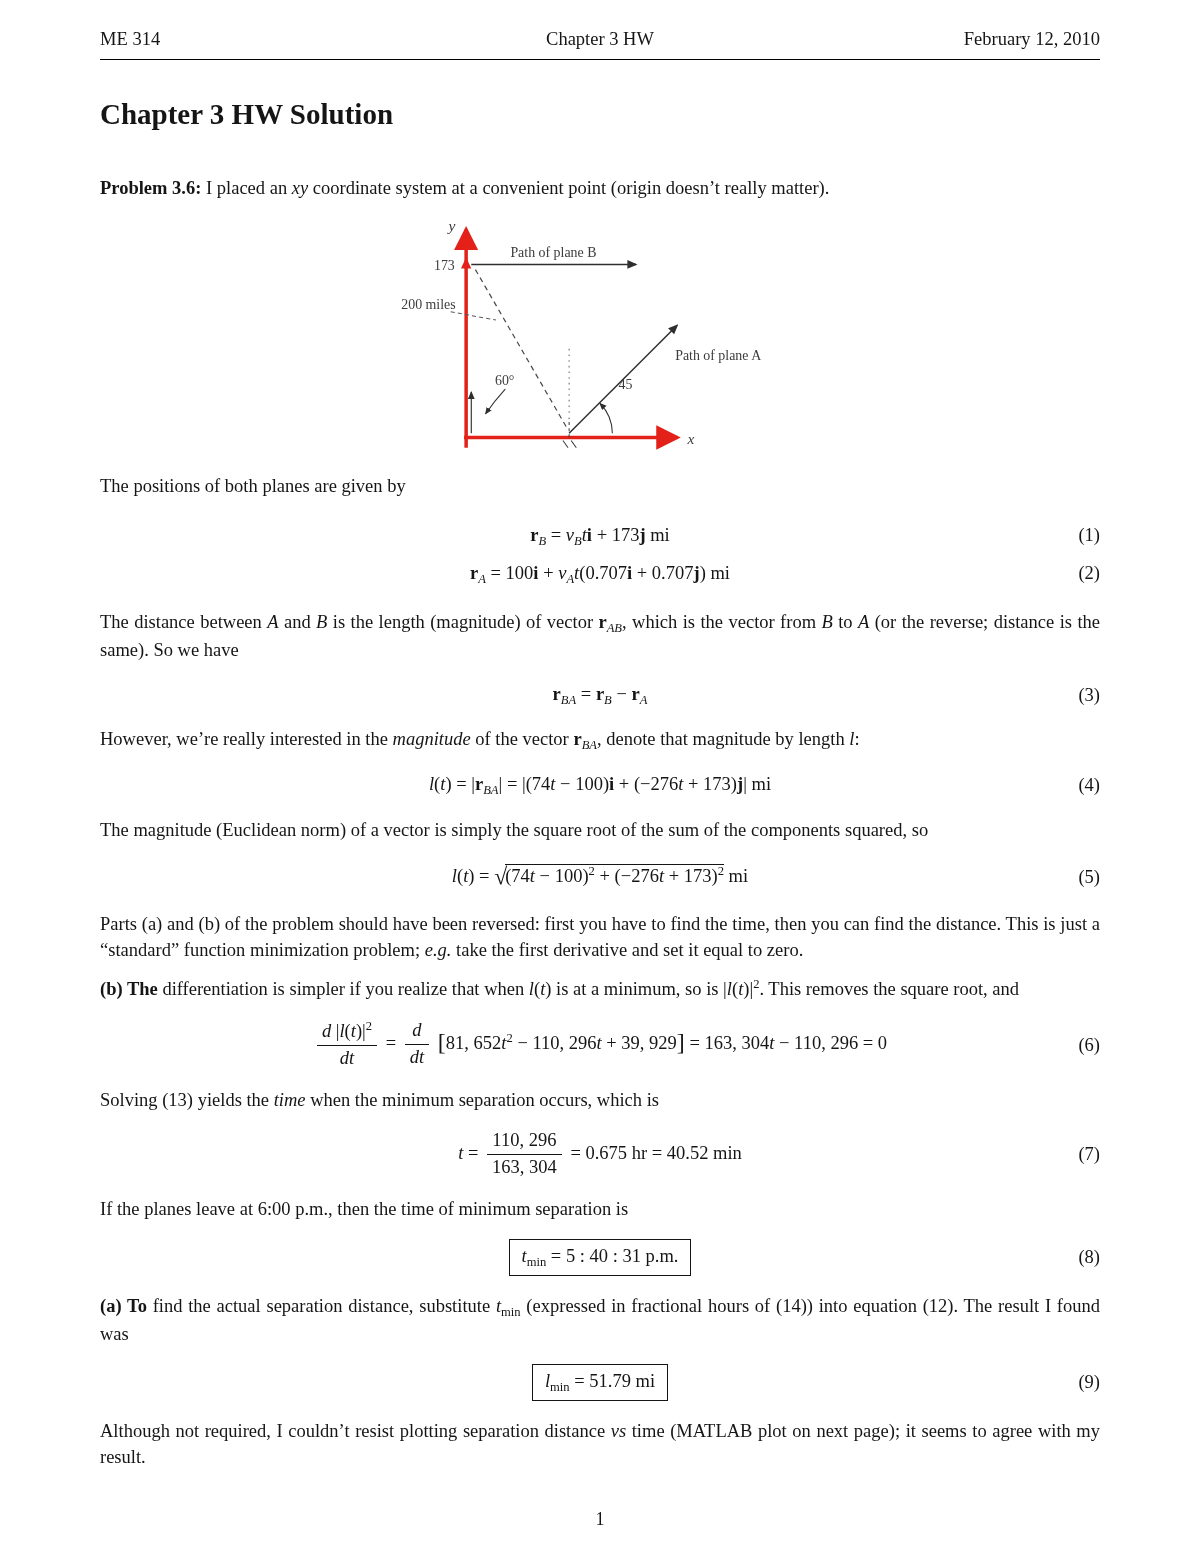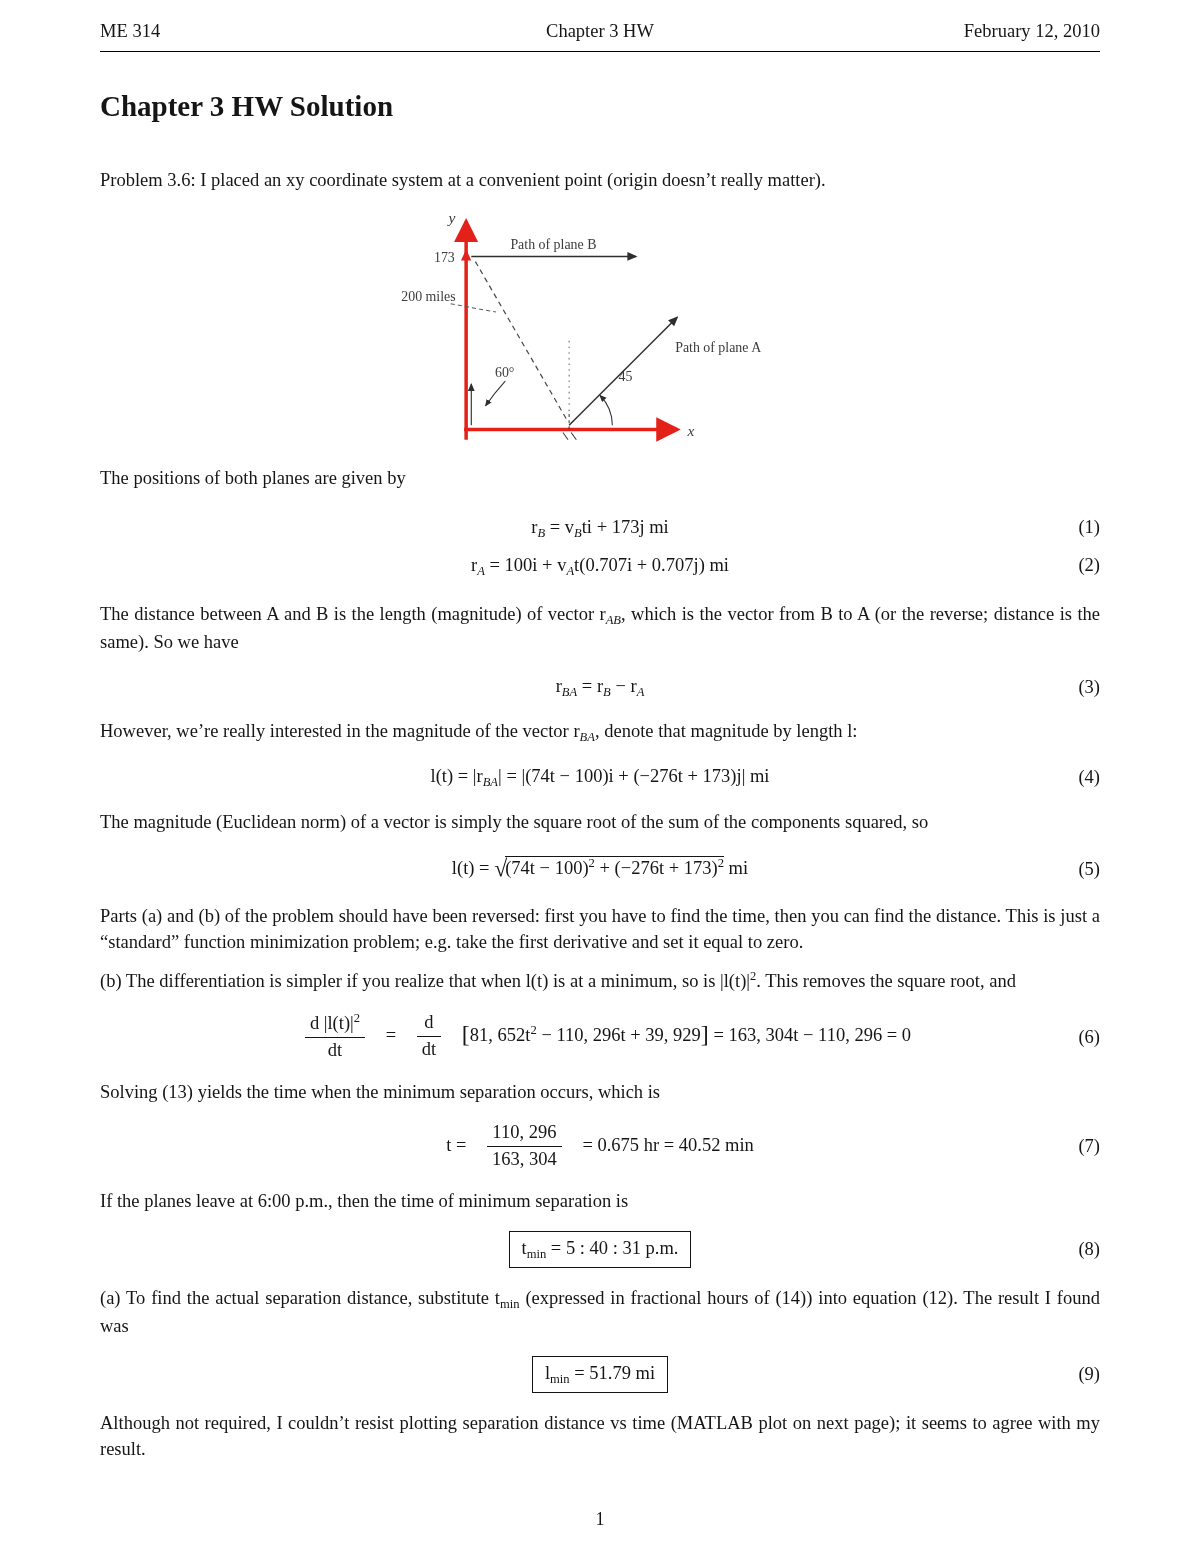--- a/index.html
+++ b/index.html
@@ -3,43 +3,43 @@
 <meta charset="utf-8">
 <style>
   *{margin:0;padding:0;box-sizing:border-box}
   html,body{background:#ffffff}
   body{
     width:1200px;height:1553px;position:relative;
     color:#151515;
     font-family:"Liberation Serif","DejaVu Serif",serif;
     font-size:18.5px;line-height:1.42;
   }
-  .page{padding:18px 100px 0 100px;height:100%;position:relative}
+  .page{padding:26px 100px 0 100px;height:100%;position:relative}
   
   .hdr{display:grid;grid-template-columns:1fr auto 1fr;align-items:baseline}
   .hdr .h-left{text-align:left}
   .hdr .h-center{text-align:center}
   .hdr .h-right{text-align:right}
   .hdr-rule{border:none;border-top:1.6px solid #000;margin-top:7px}
   
   .doc-title{text-align:left;font-size:29px;font-weight:700;margin:34px 0 40px 0}
   
   .para{margin:13px 0;text-align:justify}
   .para.tight{margin-top:6px}
   
   .s-p{}
-  .s-i{}
-  .s-b{font-weight:400}
+  .s-i{font-style:italic}
+  .s-b{font-weight:700}
   .s-sub{font-size:68%;vertical-align:-0.28em}
   .s-subi{font-size:68%;vertical-align:-0.28em;font-style:italic}
   .s-sup{font-size:68%;vertical-align:0.55em}
   .s-radical{font-size:1.28em;vertical-align:-0.08em;margin-right:-2px}
   .s-sqrt{border-top:1.4px solid #151515;padding-top:1px}
   .s-big{font-size:1.3em;vertical-align:-0.06em}
-  .frac{display:inline-flex;flex-direction:column;vertical-align:middle;text-align:center;margin:0 16px;line-height:1.18}
+  .frac{display:inline-flex;flex-direction:column;vertical-align:middle;text-align:center;margin:0 4px;line-height:1.18}
   .fnum{border-bottom:1.3px solid #151515;padding:0 5px 2px 5px}
   .fden{padding:2px 5px 0 5px}
   
   .eqline{display:flex;align-items:center;margin:17px 0}
   .eqsp{width:46px;flex:0 0 46px}
   .eqc{flex:1;text-align:center;white-space:nowrap}
   .eqnum{width:46px;flex:0 0 46px;text-align:right}
   .eqnumcol{width:46px;flex:0 0 46px;text-align:right}
   .pairinner{display:inline-block;text-align:center}
   .pline{height:38px;line-height:38px;white-space:nowrap}

